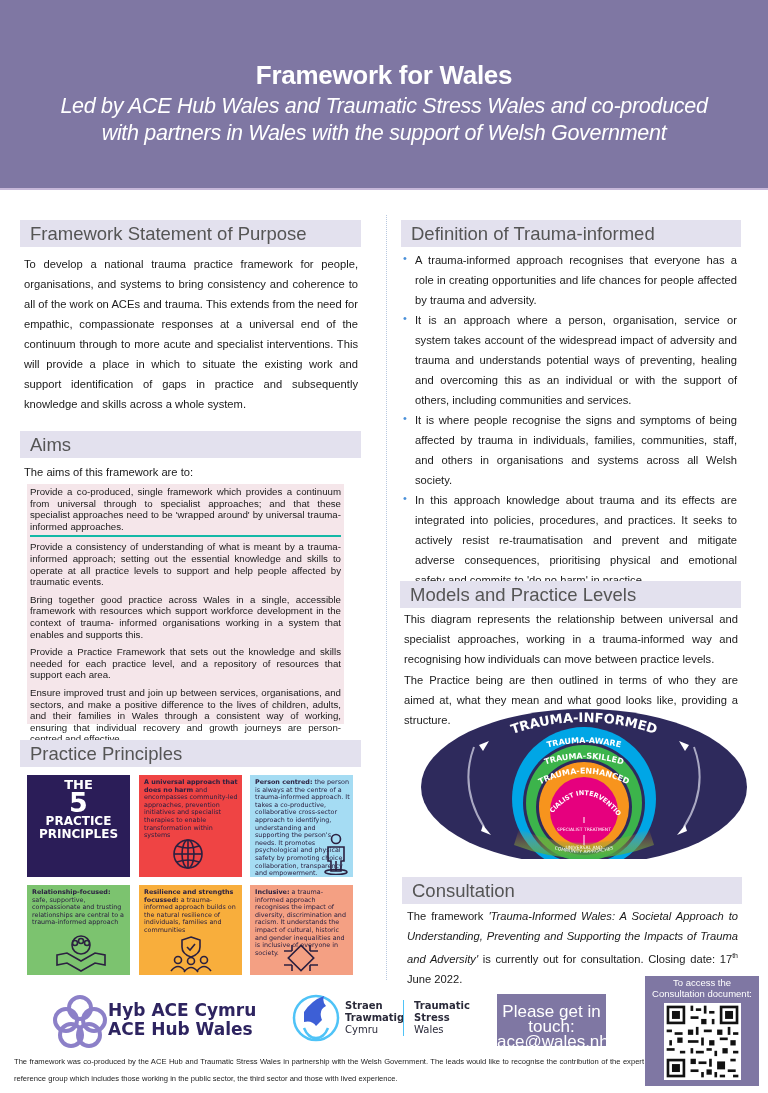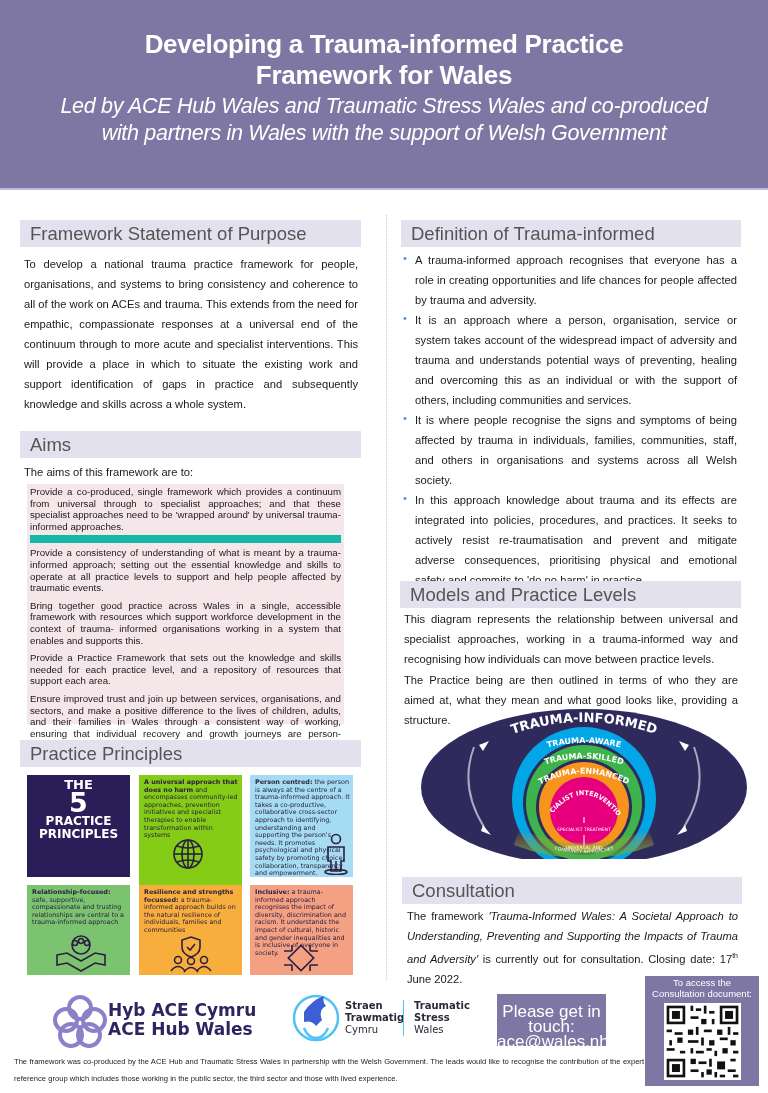--- a/index.html
+++ b/index.html
@@ -19,21 +19,21 @@
   .sec-head {
     position: absolute; background: #e3e1ee; color: #555;
     font-size: 18.5px; padding-left: 10px; height: 27px; line-height: 27px;
   }
 
   .para { position: absolute; font-size: 11.2px; line-height: 20px; text-align: justify; color: #1a1a1a; }
 
   .aims-intro { position: absolute; left: 24px; top: 466px; font-size: 11.2px; }
   .aims-box { position: absolute; left: 27px; top: 484px; width: 317px; height: 240px; background: #f5e6ea; padding: 2px 3px 0 3px; }
   .aims-box p { font-size: 9.7px; line-height: 11.6px; text-align: justify; margin-bottom: 6px; }
-  .aims-box p.first { margin-bottom: 4px; padding-bottom: 3px; border-bottom: 8px solid #14b8a6; }
+  .aims-box p.first { margin-bottom: 4px; padding-bottom: 3px; border-bottom: 2px solid #14b8a6; }
 
   .tiles { position: absolute; left: 27px; top: 775px; width: 325px; }
   .tile { position: absolute; width: 103px; overflow: hidden; }
   .tile .txt { font-family: "DejaVu Sans", sans-serif; font-size: 6.4px; line-height: 7.6px; padding: 4px 4px 0 5px; color: #2b2040; }
   .tile .txt b { font-weight: bold; }
   .tile svg { position: absolute; }
 
   .bullets { position: absolute; left: 403px; top: 250px; width: 334px; list-style: none; }
   .bullets li { position: relative; font-size: 11.2px; line-height: 20px; text-align: justify; padding-left: 12px; }
   .bullets li::before { content: "\2022"; position: absolute; left: 0; top: -2px; color: #4a90d9; font-size: 11px; }
@@ -51,21 +51,21 @@
   .logo-tsw .col b { font-weight: bold; }
   .logo-tsw .sep { position: absolute; left: 111px; top: 10px; height: 36px; border-left: 1px solid #4fc3f7; }
 
   .diagram { position: absolute; left: 419px; top: 707px; width: 330px; height: 160px; }
 </style>
 </head>
 <body>
 
 <div class="header">
   <h1>
-    <span>Developing a Trauma-informed Practice</span><br>
+    <br>
     <span>Framework for Wales</span>
   </h1>
   <h2>Led by ACE Hub Wales and Traumatic Stress Wales and co-produced with partners in Wales with the support of Welsh Government</h2>
 </div>
 
 <div class="divider"></div>
 
 <div class="sec-head" style="left:20px; top:220px; width:341px;">Framework Statement of Purpose</div>
 <p class="para" style="left:24px; top:254px; width:334px;">To develop a national trauma practice framework for people, organisations, and systems to bring consistency and coherence to all of the work on ACEs and trauma.  This extends from the need for empathic, compassionate responses at a universal end of the continuum through to more acute and specialist interventions.  This will provide a place in which to situate the existing work and support identification of gaps in practice and subsequently knowledge and skills across a whole system.</p>
 
@@ -83,21 +83,21 @@
 
 <div class="tiles">
 
   <div class="tile" style="left:0; top:0; height:102px; background:#2b1d58; color:#fff; text-align:center; font-family:'DejaVu Sans', sans-serif; font-weight:bold;">
     <div style="font-size:13px; line-height:13px; padding-top:3px;">THE</div>
     <div style="font-size:27px; line-height:24px;">5</div>
     <div style="font-size:12px; line-height:13px;">PRACTICE</div>
     <div style="font-size:12px; line-height:13px;">PRINCIPLES</div>
   </div>
 
-  <div class="tile" style="left:112px; top:0; height:119px; background:#84cc16;">
+  <div class="tile" style="left:112px; top:0; height:102px; background:#ef4444;">
     <div class="txt"><b>A universal approach that does no harm</b><span> and encompasses community-led approaches, prevention initiatives and specialist therapies to enable transformation within systems</span></div>
     <svg style="left:32px; top:62px;" width="34" height="34" viewBox="0 0 34 34">
       <g fill="none" stroke="#2b2040" stroke-width="1.6">
         <circle cx="17" cy="17" r="14"></circle>
         <ellipse cx="17" cy="17" rx="6" ry="14"></ellipse>
         <line x1="3" y1="17" x2="31" y2="17"></line>
         <line x1="17" y1="3" x2="17" y2="31"></line>
         <path d="M6 9 Q17 13 28 9"></path>
           <path d="M6 25 Q17 21 28 25"></path>
       </g>

